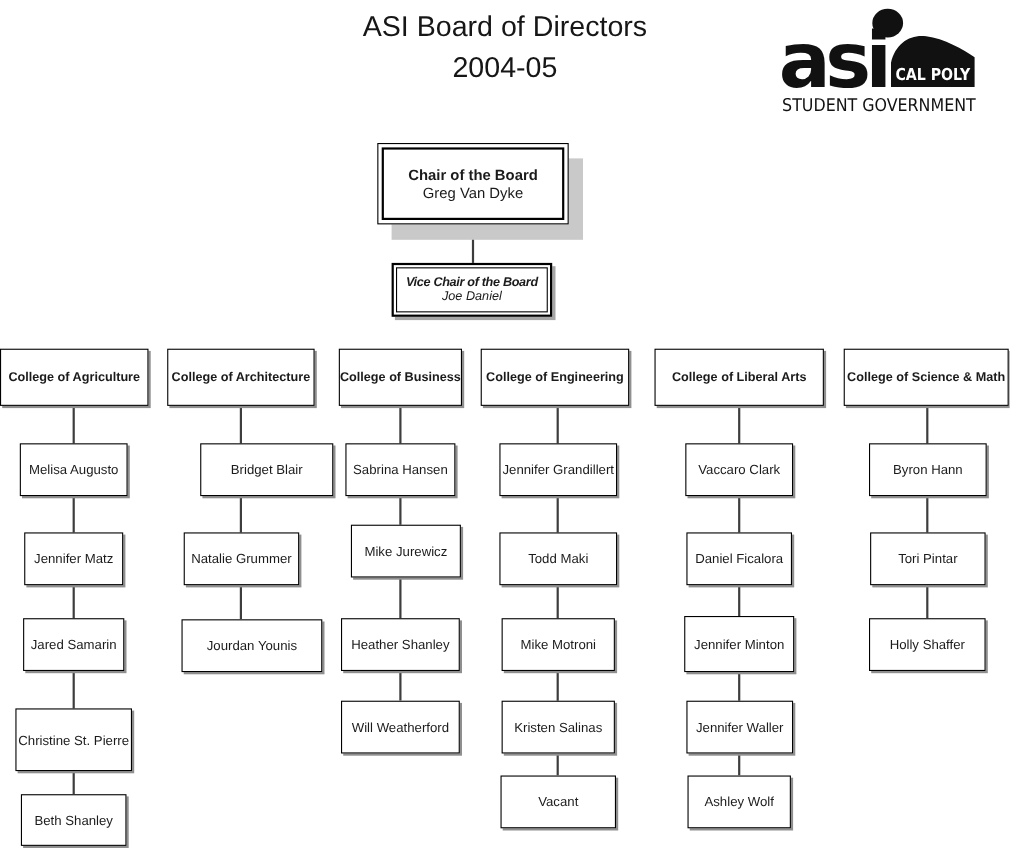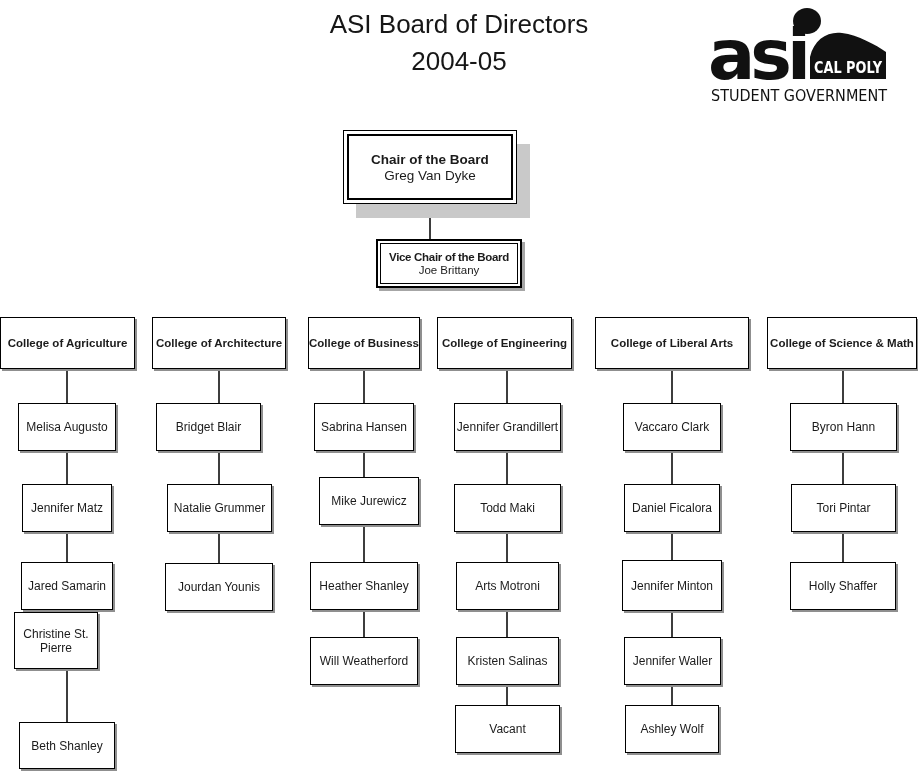--- a/index.html
+++ b/index.html
@@ -16,23 +16,23 @@
   
   .chair{position:absolute;left:343px;top:130px;width:174px;height:74px;
          background:#fff;border:1px solid #000;padding:3px;box-sizing:border-box;
          box-shadow:13px 14px 0 #c9c9c9;z-index:2;}
   .chair-inner{border:2px solid #000;width:100%;height:100%;box-sizing:border-box;
          display:flex;flex-direction:column;align-items:center;justify-content:center;gap:1px;}
   .chair-inner .role{font-weight:bold;font-size:13.5px;}
   .chair-inner .person{font-size:13.5px;}
 
   
-  .vice{position:absolute;left:376px;top:239px;width:146px;height:49px;
+  .vice{position:absolute;left:356px;top:239px;width:146px;height:49px;
         background:#fff;border:2px solid #000;padding:2px;box-sizing:border-box;
-        box-shadow:3px 3px 0 #a6a6a6;z-index:2;}
+        box-shadow:3px 3px 0 #a6a6a6;z-index:2;font-style:italic;}
   .vice-inner{border:1px solid #000;width:100%;height:100%;box-sizing:border-box;
         display:flex;flex-direction:column;align-items:center;justify-content:center;gap:1px;}
   .vice-inner .role{font-weight:bold;font-size:11.5px;letter-spacing:-0.3px;white-space:nowrap;}
   .vice-inner .person{font-size:11.5px;}
 
   
   .chair-line{position:absolute;left:429px;top:204px;width:2px;height:36px;background:#3d3d3d;z-index:1;}
   .vline{position:absolute;top:52px;width:2px;background:#3d3d3d;z-index:0;}
 
   
@@ -72,54 +72,54 @@
       <div class="role">Chair of the Board</div>
       <div class="person">Greg Van Dyke</div>
     </div>
   </div>
 
   <div class="chair-line"></div>
 
   <div class="vice">
     <div class="vice-inner">
       <div class="role">Vice Chair of the Board</div>
-      <div class="person">Joe Brittany</div>
+      <div class="person">Joe Daniel</div>
     </div>
   </div>
 
   <div class="col" style="left:0;width:135px">
     <div class="vline" style="left:66px;height:353px"></div>
     <div class="cbox">College of Agriculture</div>
     <div class="mbox" style="top:86px;left:18px;width:98px">
         <span>Melisa Augusto</span>
       </div>
     <div class="mbox" style="top:167px;left:22px;width:90px">
         <span>Jennifer Matz</span>
       </div>
     <div class="mbox" style="top:245px;left:21px;width:92px">
         <span>Jared Samarin</span>
       </div>
-    <div class="mbox" style="top:295px;left:14px;width:84px;height:57px">
+    <div class="mbox" style="top:327px;left:14px;width:106px;height:57px">
         <span>Christine St. Pierre</span>
       </div>
     <div class="mbox" style="top:405px;left:19px;width:96px;height:47px">
         <span>Beth Shanley</span>
       </div>
   </div>
 
   <div class="col" style="left:152px;width:134px">
     <div class="vline" style="left:66px;height:194px"></div>
     <div class="cbox">College of Architecture</div>
-    <div class="mbox" style="top:86px;left:4px;width:105px">
+    <div class="mbox" style="top:86px;left:30px;width:121px">
         <span>Bridget Blair</span>
       </div>
     <div class="mbox" style="top:167px;left:15px;width:105px">
         <span>Natalie Grummer</span>
       </div>
-    <div class="mbox" style="top:246px;left:13px;width:108px">
+    <div class="mbox" style="top:246px;left:13px;width:128px">
         <span>Jourdan Younis</span>
       </div>
   </div>
 
   <div class="col" style="left:308px;width:112px">
     <div class="vline" style="left:55px;height:268px"></div>
     <div class="cbox">College of Business</div>
     <div class="mbox" style="top:86px;left:6px;width:100px">
         <span>Sabrina Hansen</span>
       </div>
@@ -137,21 +137,21 @@
   <div class="col" style="left:437px;width:135px">
     <div class="vline" style="left:69px;height:336px"></div>
     <div class="cbox">College of Engineering</div>
     <div class="mbox" style="top:86px;left:17px;width:107px">
         <span>Jennifer Grandillert</span>
       </div>
     <div class="mbox" style="top:167px;left:17px;width:107px">
         <span>Todd Maki</span>
       </div>
     <div class="mbox" style="top:245px;left:19px;width:103px">
-        <span>Arts Motroni</span>
+        <span>Mike Motroni</span>
       </div>
     <div class="mbox" style="top:320px;left:19px;width:103px">
         <span>Kristen Salinas</span>
       </div>
     <div class="mbox" style="top:388px;left:18px;width:105px">
         <span>Vacant</span>
       </div>
   </div>
 
   <div class="col" style="left:595px;width:154px">

